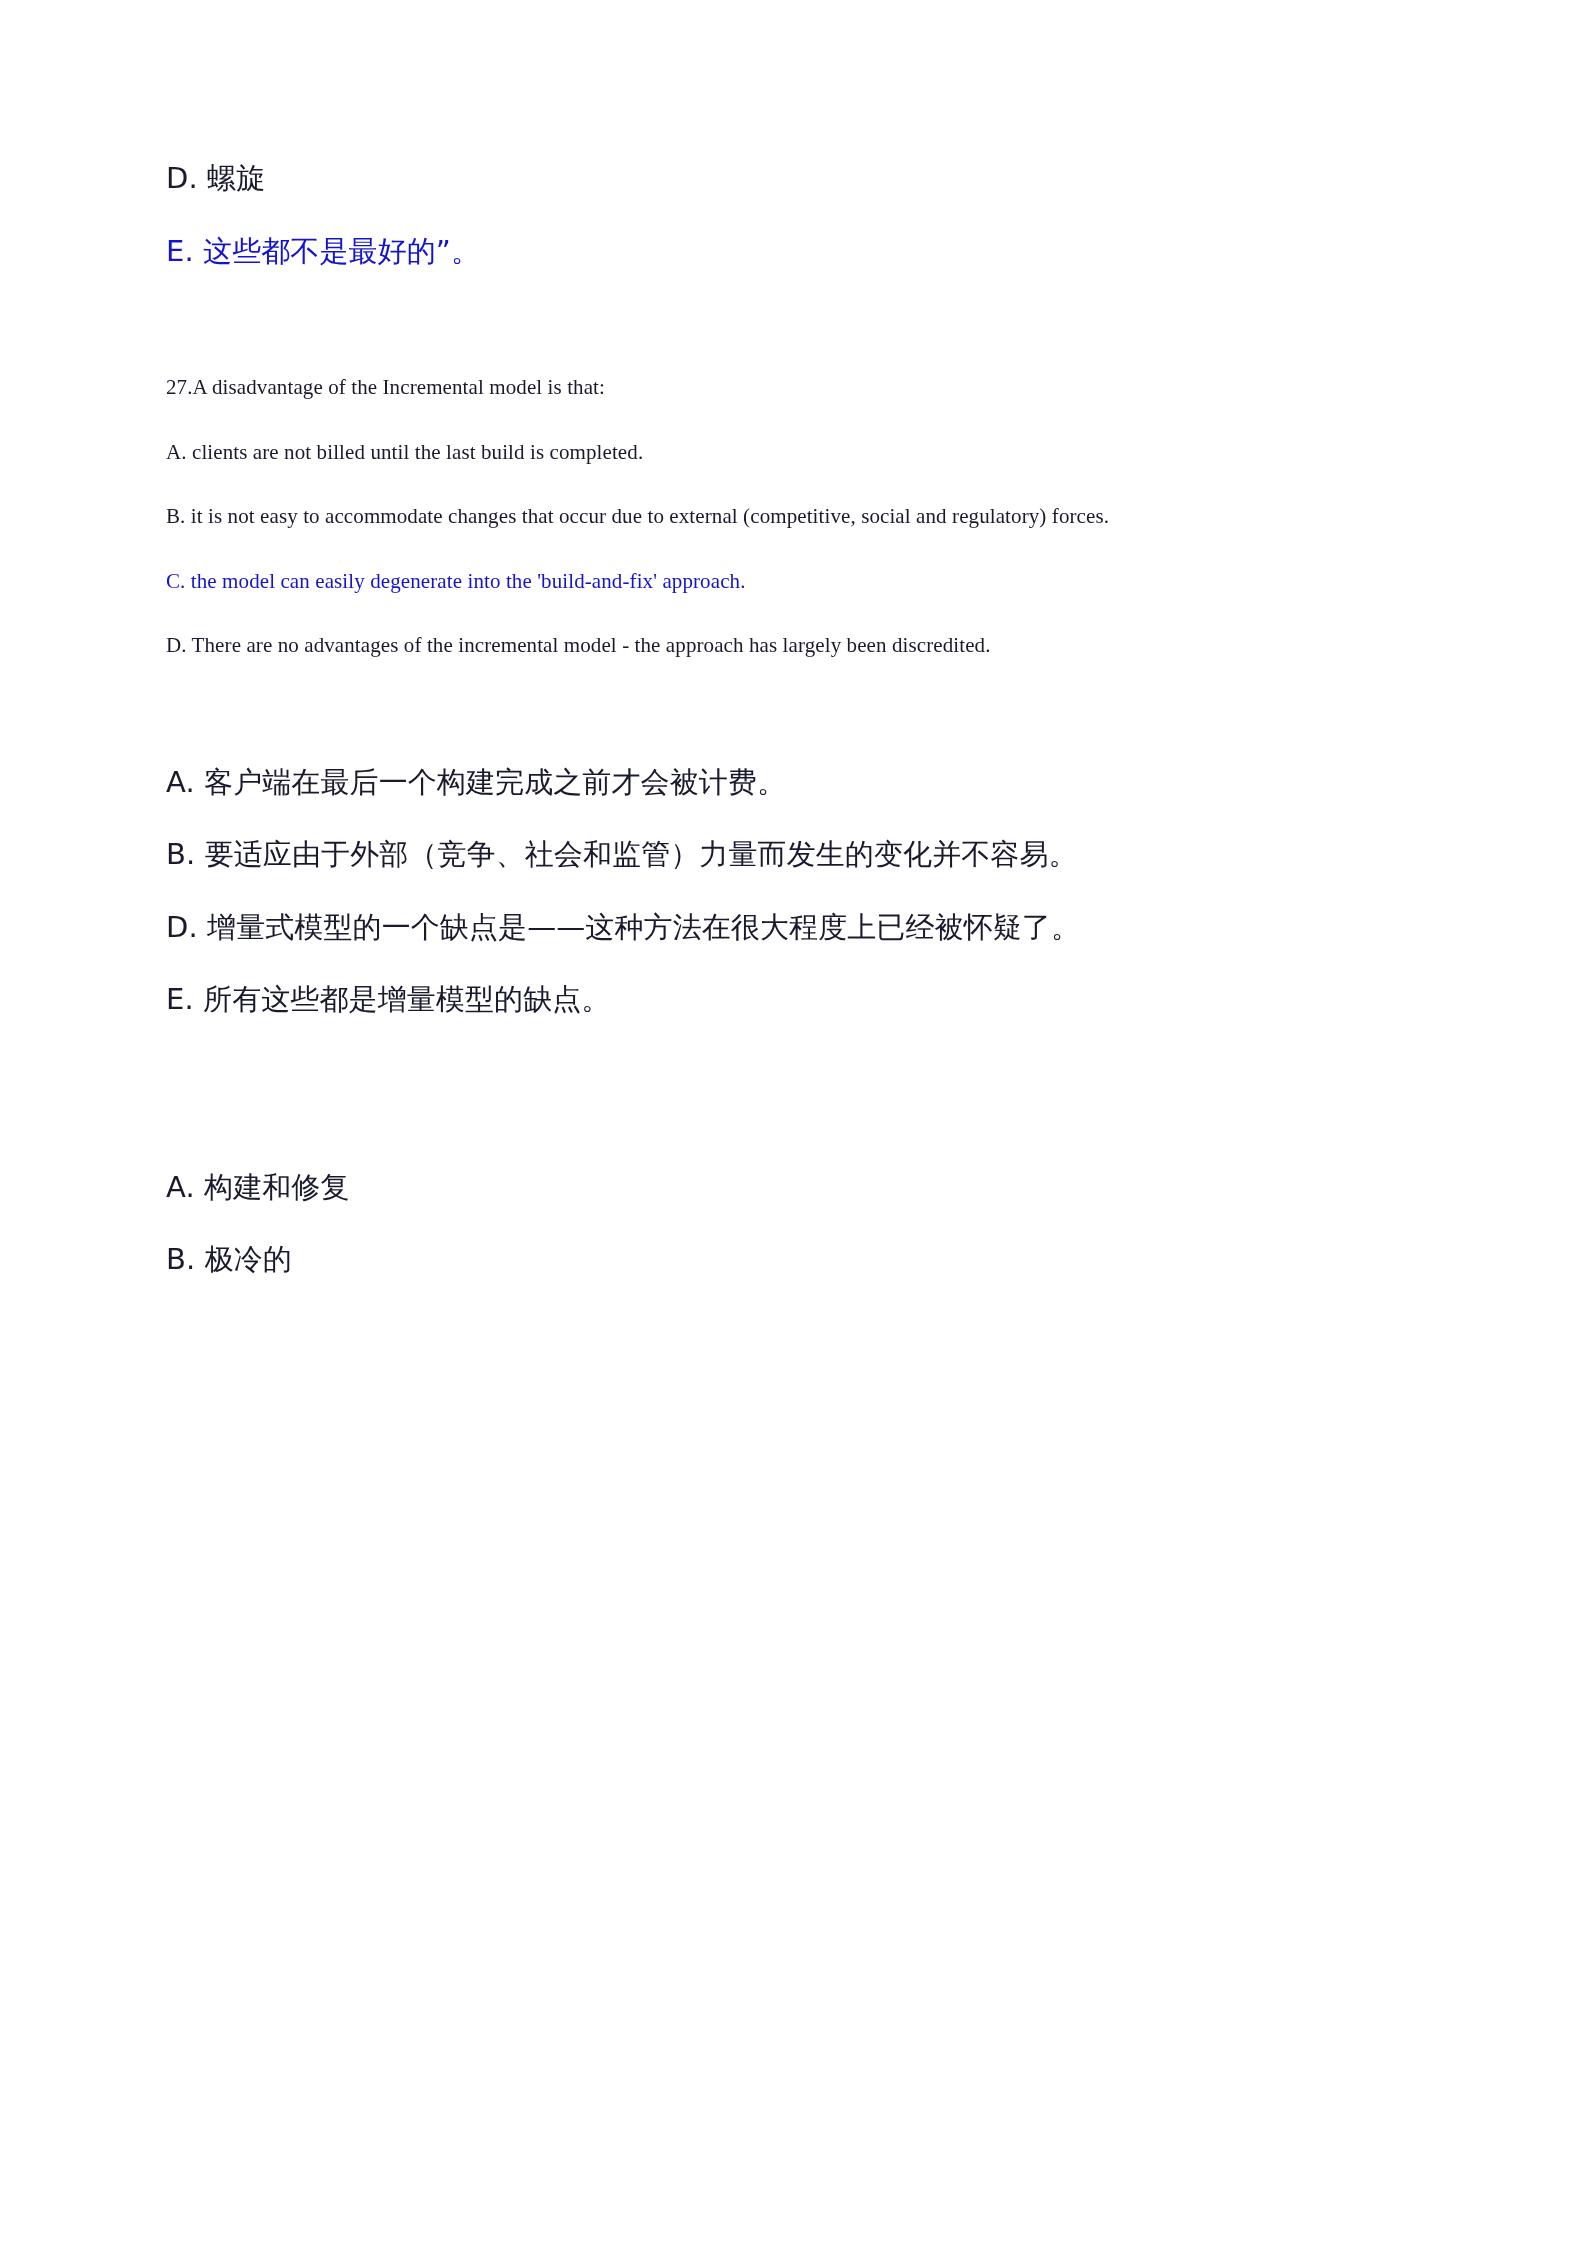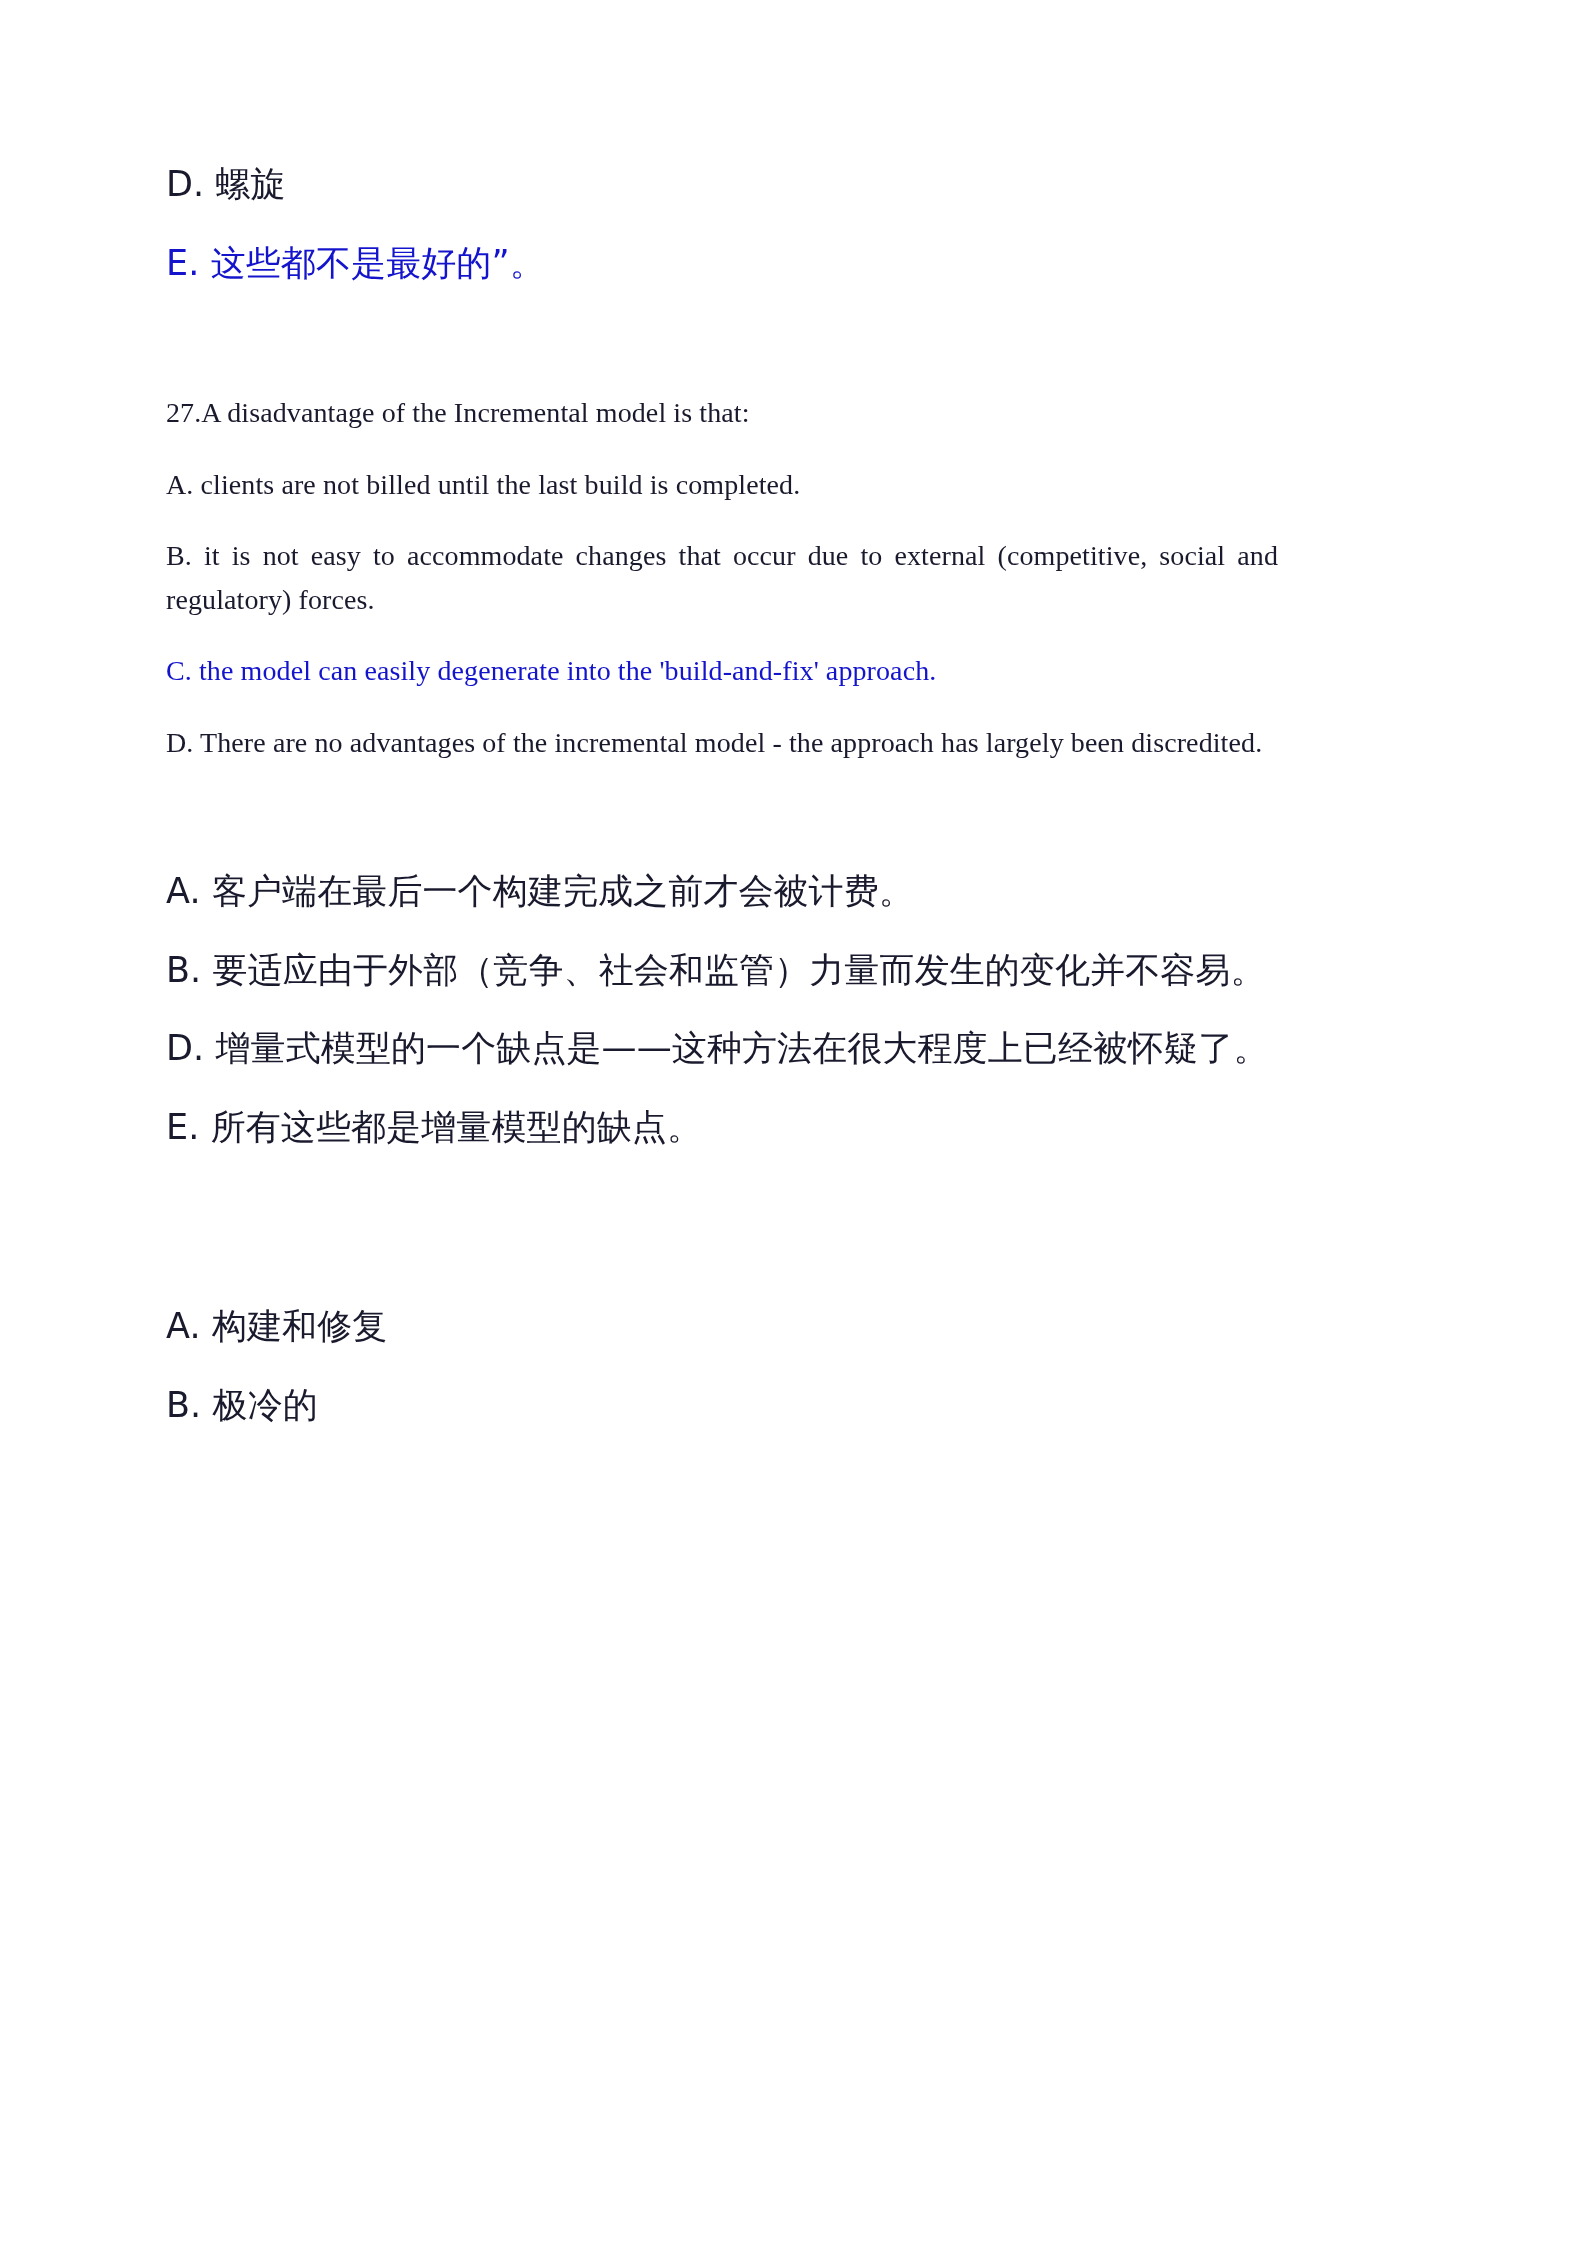--- a/index.html
+++ b/index.html
@@ -24,33 +24,33 @@
   .content {
     position: absolute;
     left: 166px;
     top: 128px;
     width: 1112px;
   }
   .block {
     margin: 0 0 0 0;
   }
   .line {
-    font-size: 28px;
+    font-size: 21px;
     line-height: 43.5px;
     color: #1a1a2e;
     letter-spacing: 0.1px;
     white-space: normal;
     text-align: left;
   }
   .line.en {
     font-family: "Liberation Serif", "DejaVu Serif", serif;
   }
   .line.cn {
     font-family: "DejaVu Sans", "Liberation Sans", sans-serif;
-    font-size: 35px;
+    font-size: 29px;
     line-height: 43.5px;
   }
   
   .line.justify {
     text-align: justify;
     text-justify: inter-word;
   }
   .line.justify-cn {
     text-align: justify;
   }

